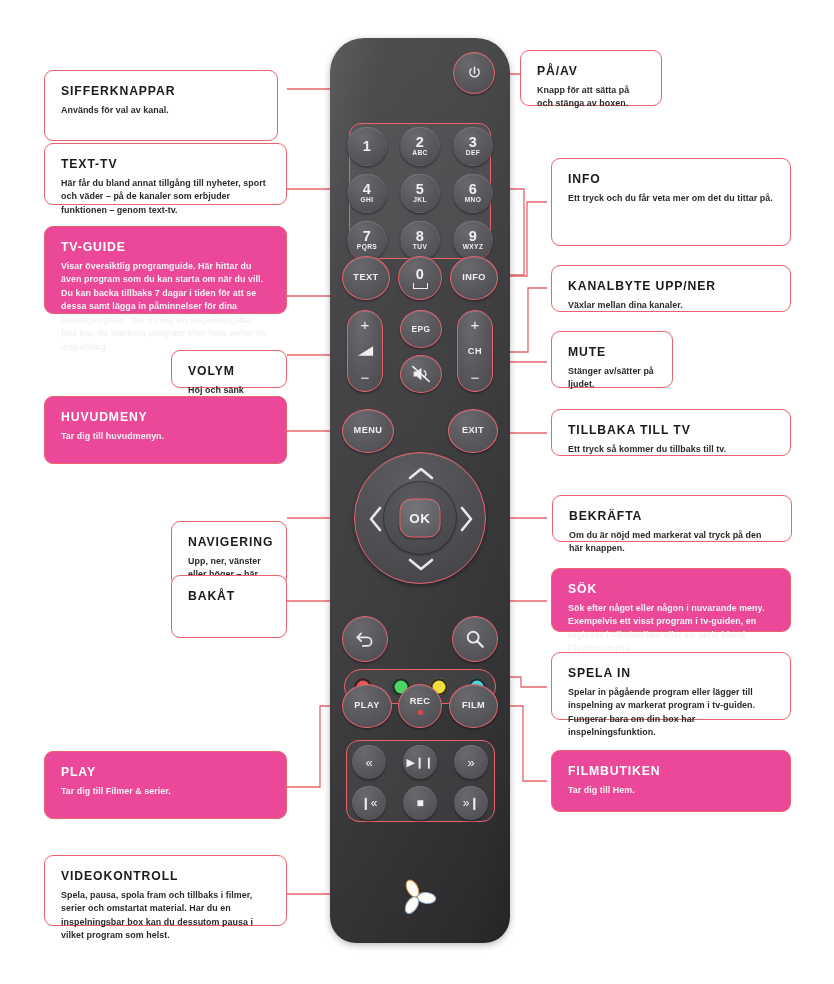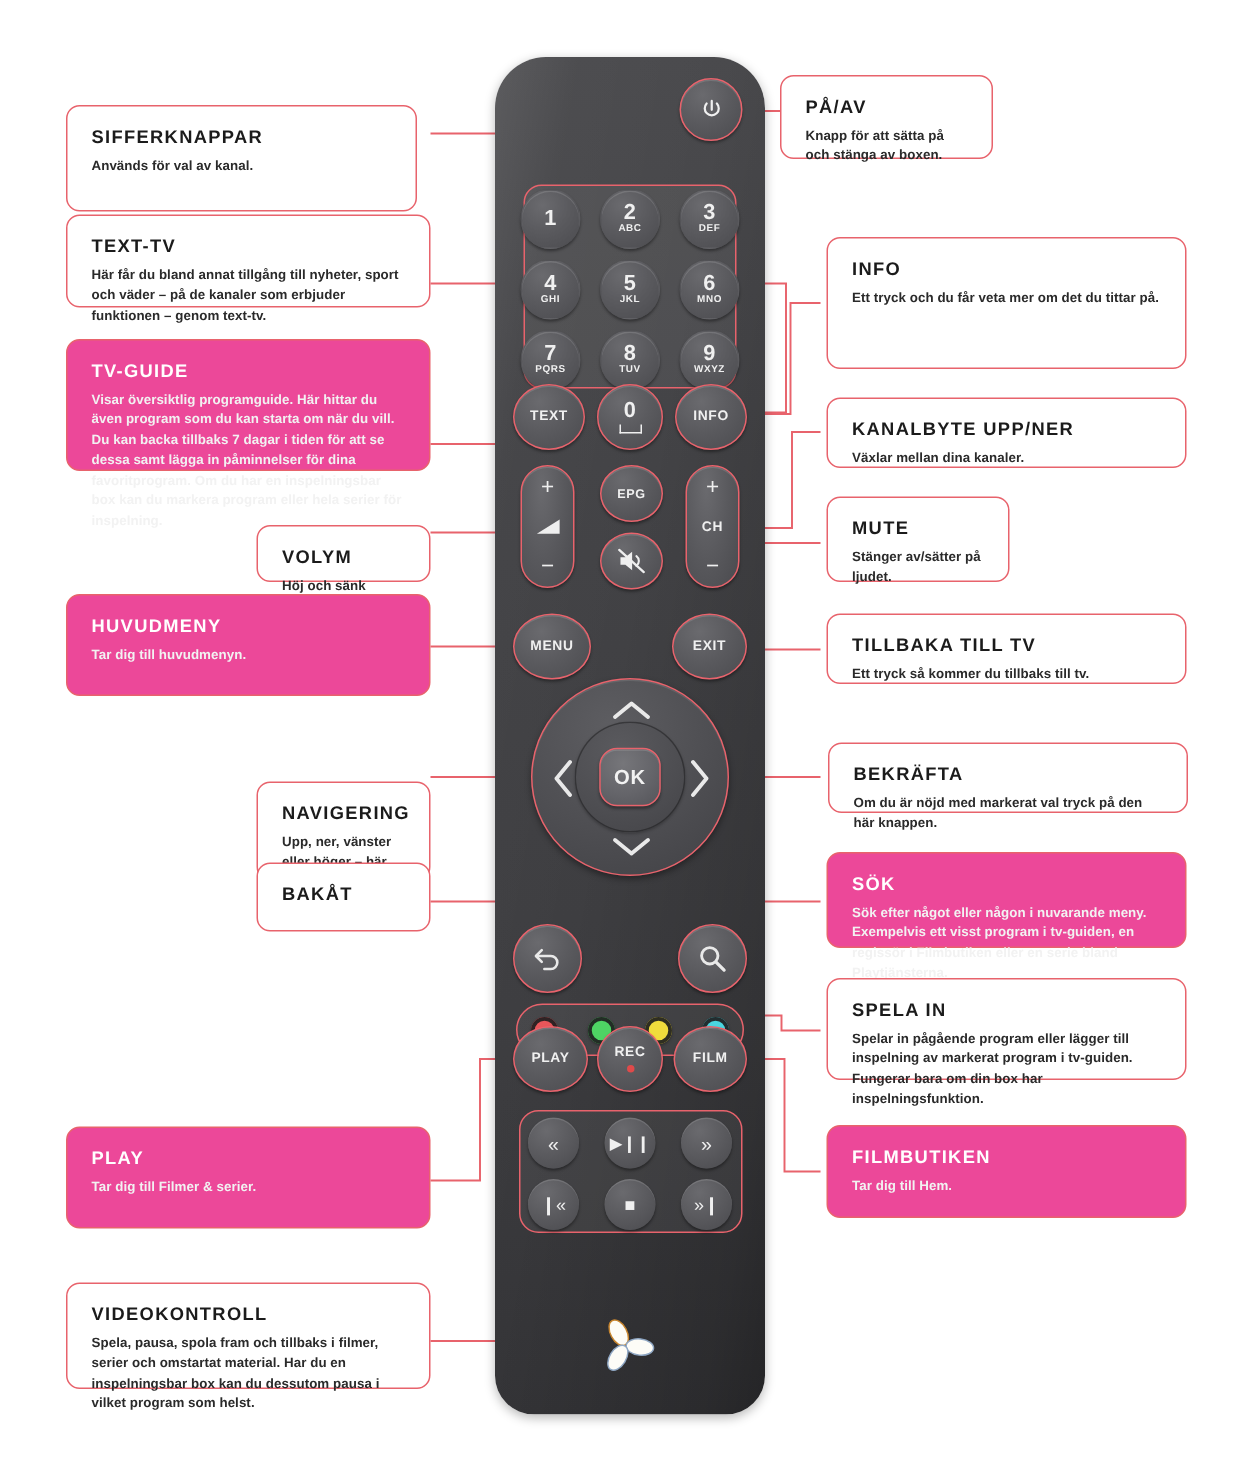--- a/index.html
+++ b/index.html
@@ -438,21 +438,21 @@
   <div class="callout dark" style="left:44px; top:396px; width:243px; height:68px;">
     <p class="ttl">HUVUDMENY</p>
     <p class="body">Tar dig till huvudmenyn.</p>
   </div>
 
   <div class="callout light" style="left:171px; top:485px; width:116px; height:66px;margin-top:36px;">
     <p class="ttl">NAVIGERING</p>
     <p class="body">Upp, ner, vänster eller höger – här tar du dig åt valfritt håll i menyerna.</p>
   </div>
 
-  <div class="callout light" style="left:171px; top:575px; width:116px; height:46px;">
+  <div class="callout light" style="left:171px; top:575px; width:116px; height:63px;">
     <p class="ttl">BAKÅT</p>
   </div>
 
   <div class="callout dark" style="left:44px; top:751px; width:243px; height:68px;">
     <p class="ttl">PLAY</p>
     <p class="body">Tar dig till Filmer &amp; serier.</p>
   </div>
 
   <div class="callout light" style="left:44px; top:855px; width:243px; height:71px;">
     <p class="ttl">VIDEOKONTROLL</p>

